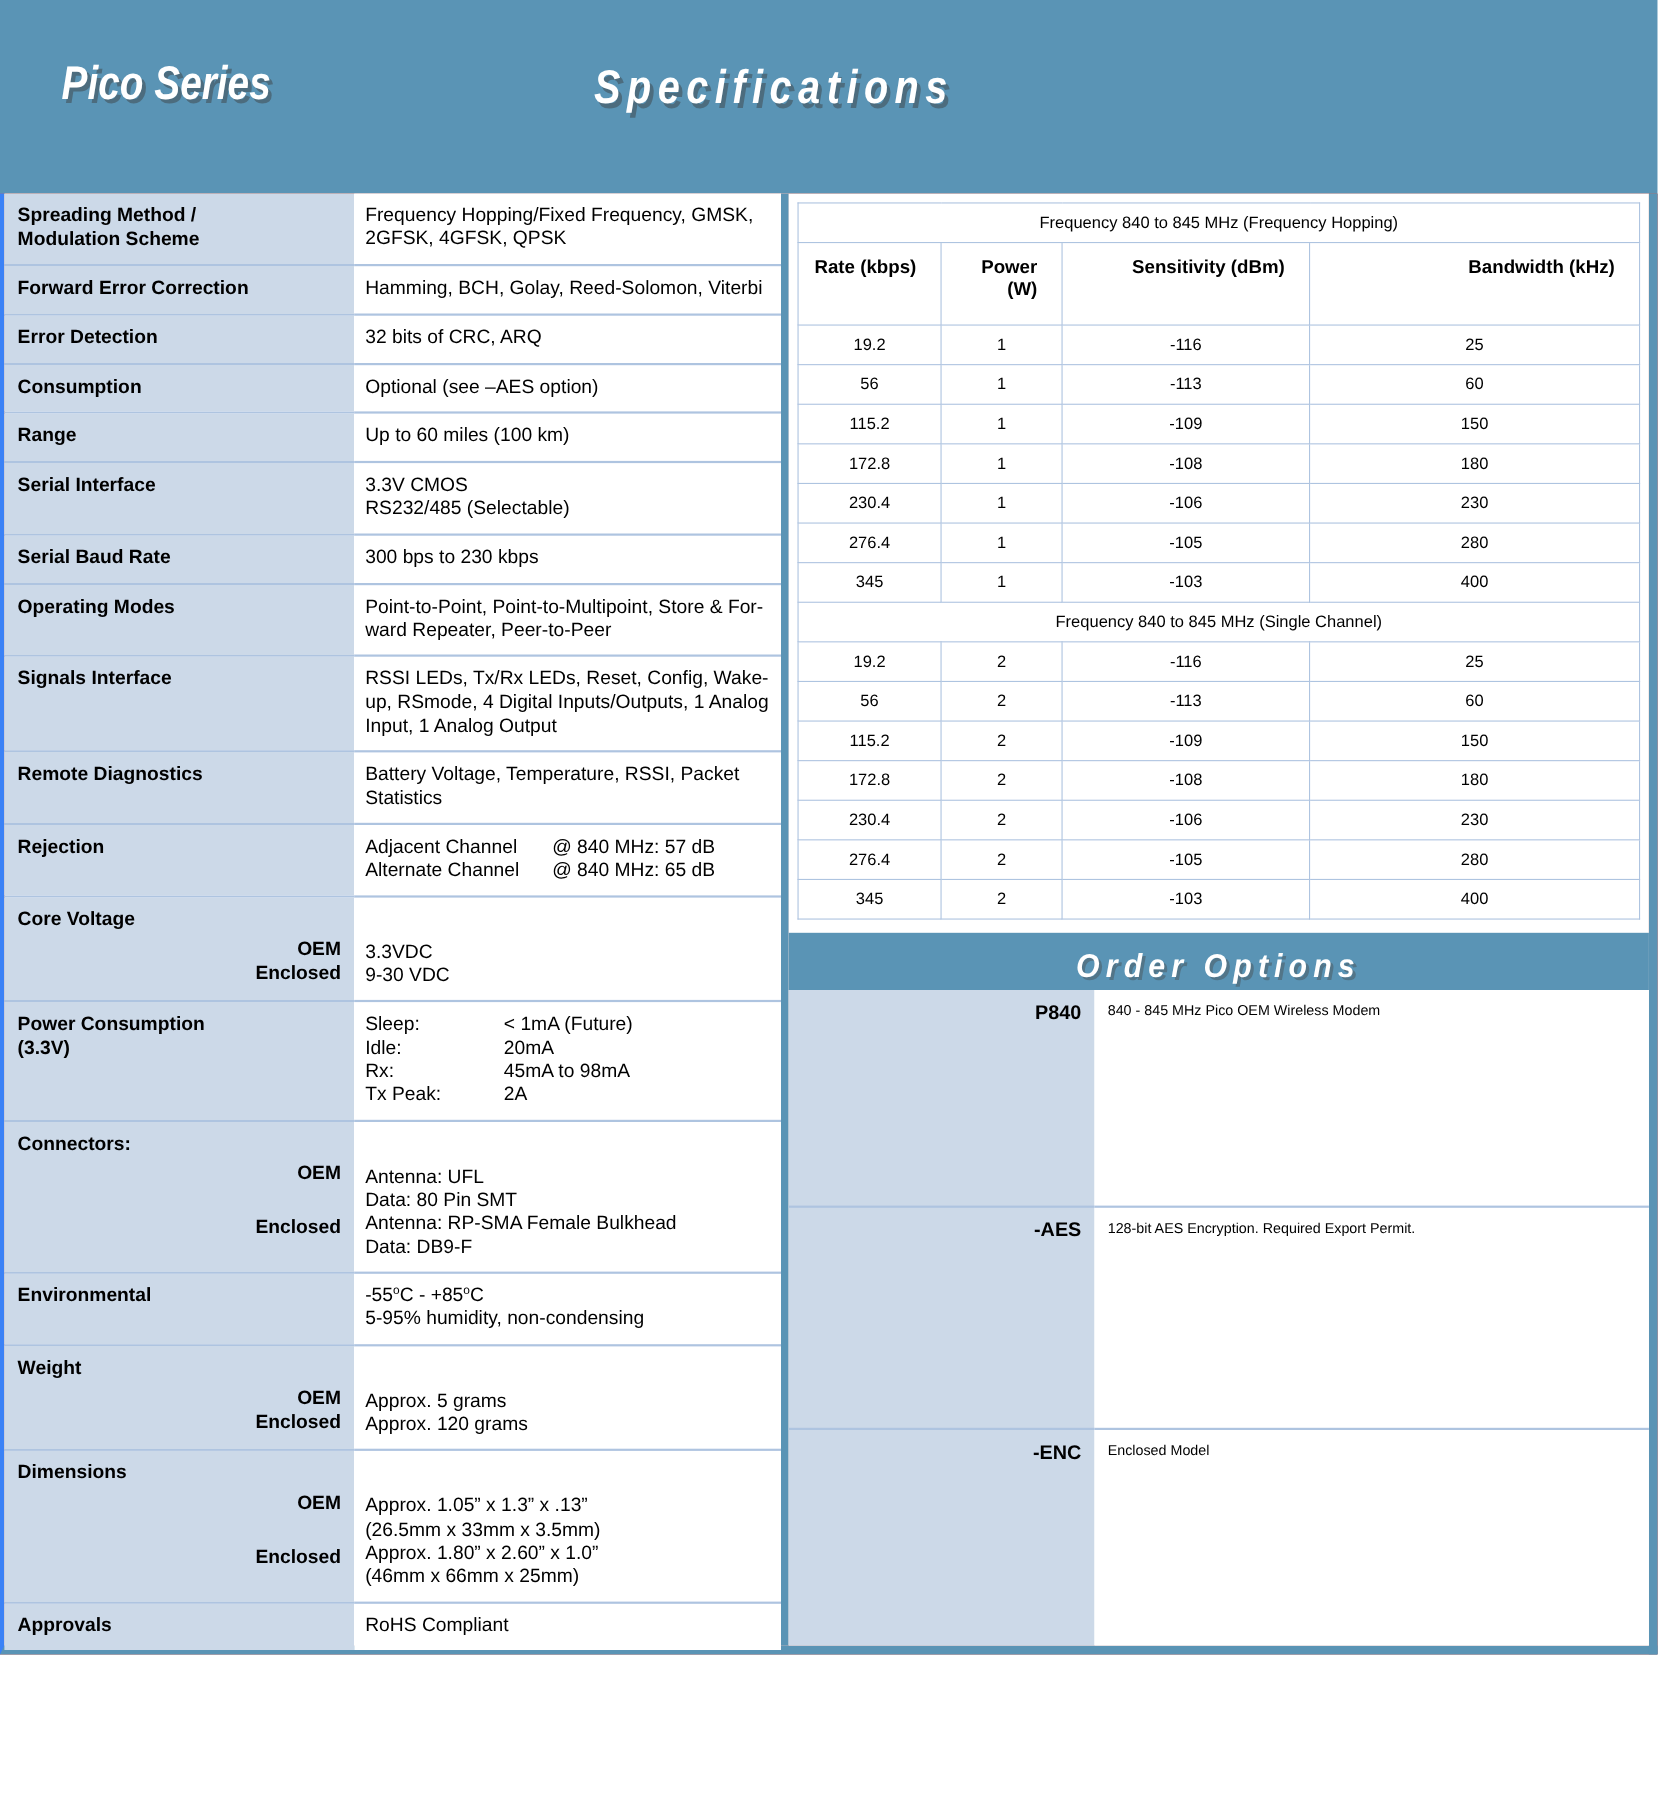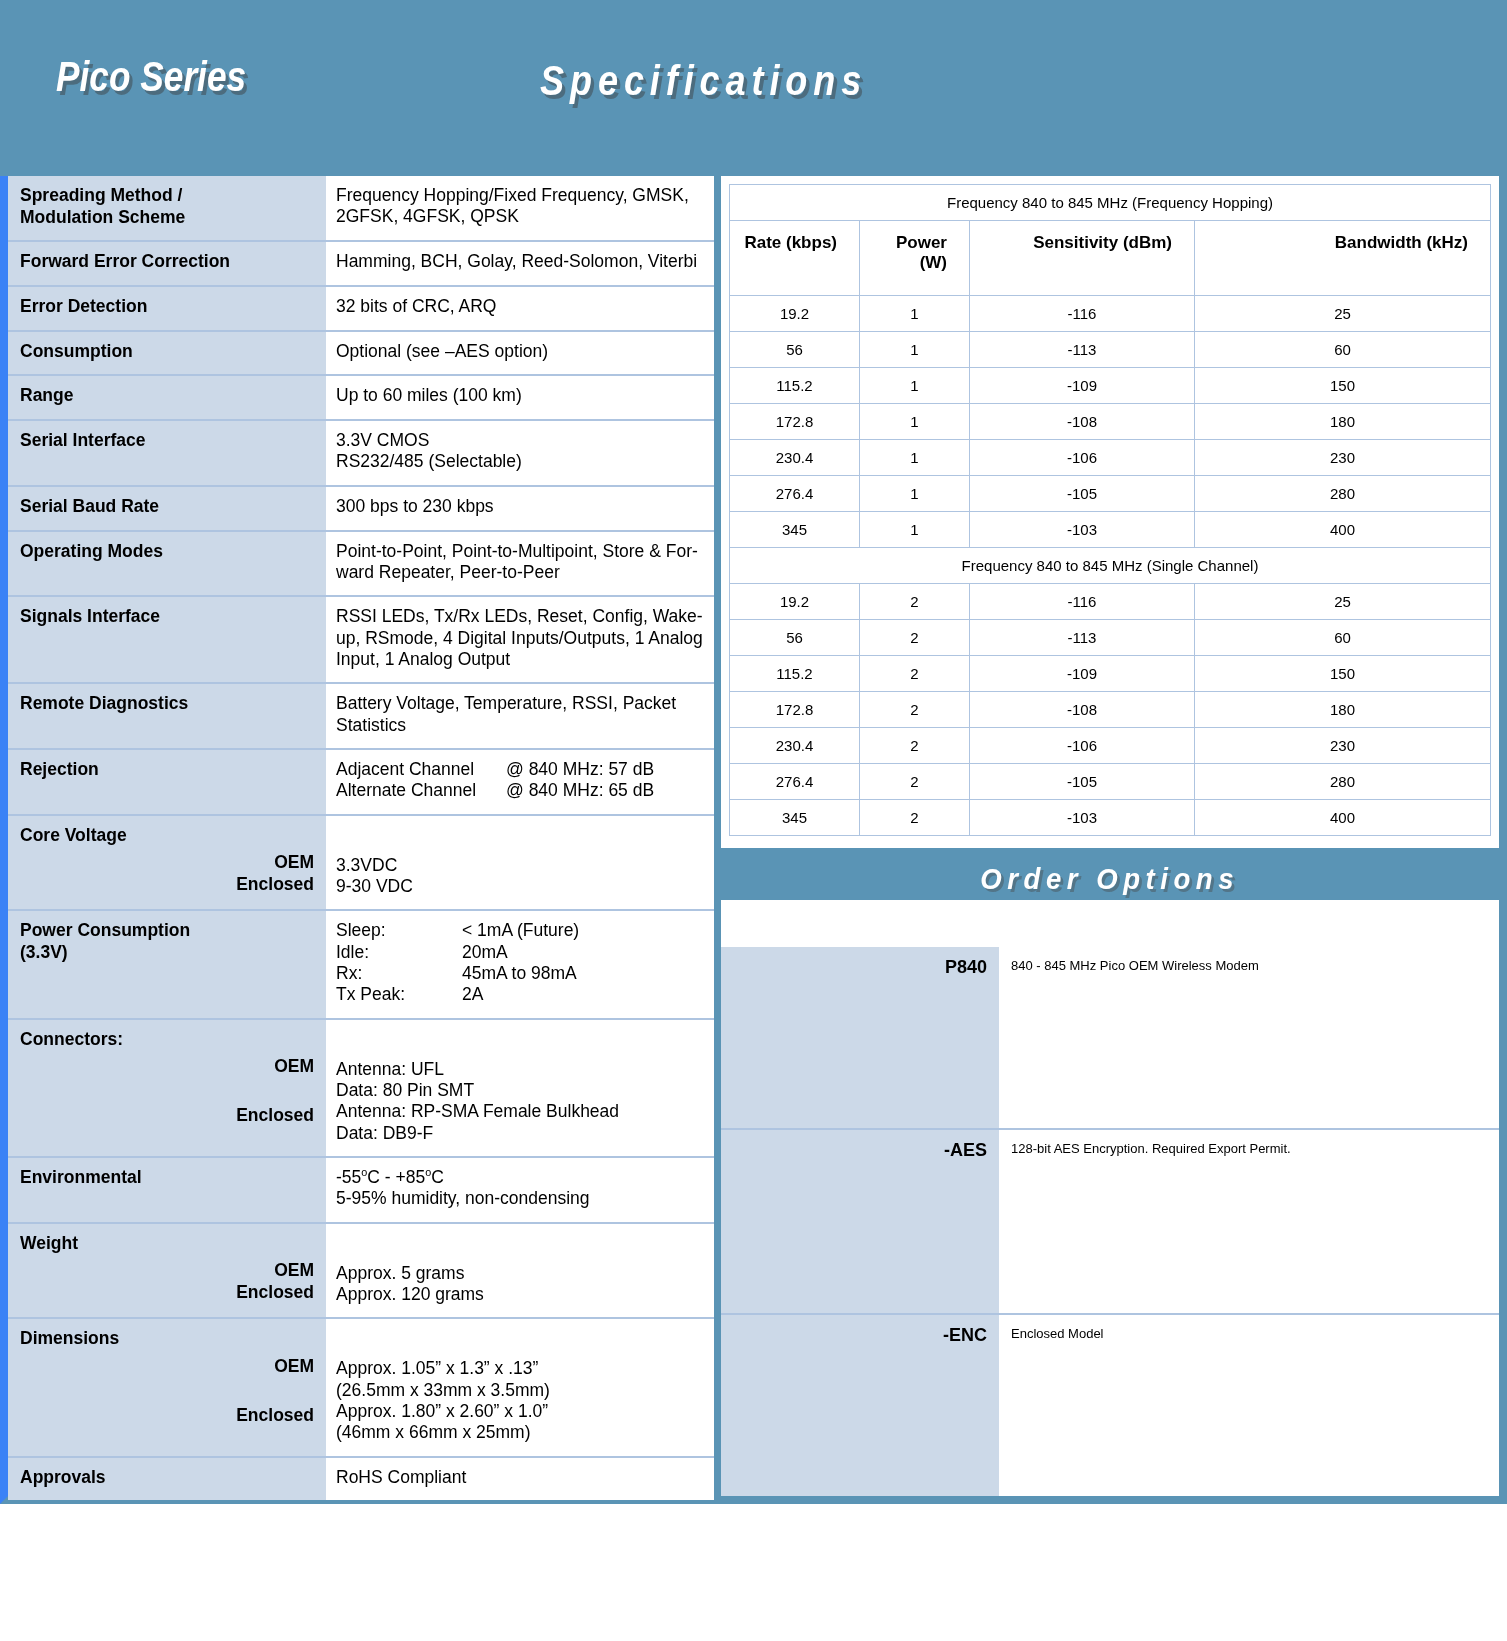--- a/index.html
+++ b/index.html
@@ -55,21 +55,21 @@
     text-shadow: 4px 4px 0 rgba(60,60,60,0.45);
     transform: scaleX(0.84);
     transform-origin: left top;
     white-space: nowrap;
   }
 
   
   .frame {
     position: relative;
     height: 1328px;
-    border-left: 8px solid #3b82f6;
+    border-left: 4px solid #3b82f6;
     border-right: 8px solid #5a94b5;
     border-bottom: 8px solid #5a94b5;
     box-sizing: border-box;
     display: flex;
     background: #7f1d1d;
   }
 
   .left-panel {
     width: 713px;
     flex: 0 0 713px;
@@ -185,21 +185,20 @@
     letter-spacing: 6px;
     color: #ffffff;
     text-shadow: 3px 3px 0 rgba(70,70,70,0.4);
     transform: scaleX(0.92);
   }
   .order-table {
     width: 100%;
     border-collapse: collapse;
     table-layout: fixed;
     flex: 1 1 auto;
-    margin-top: 47px;
   }
   .order-table td {
     vertical-align: top;
     border-top: 2px solid #aec4e0;
     padding: 0;
   }
   .order-table tr:first-child td { border-top: none; }
   td.ord-code {
     width: 258px;
     background: #ccd9e8;

